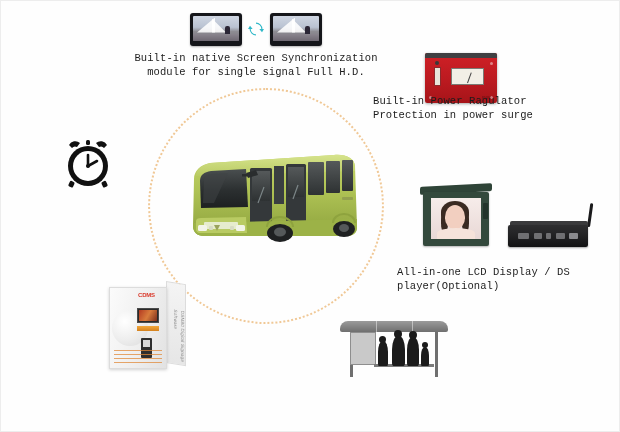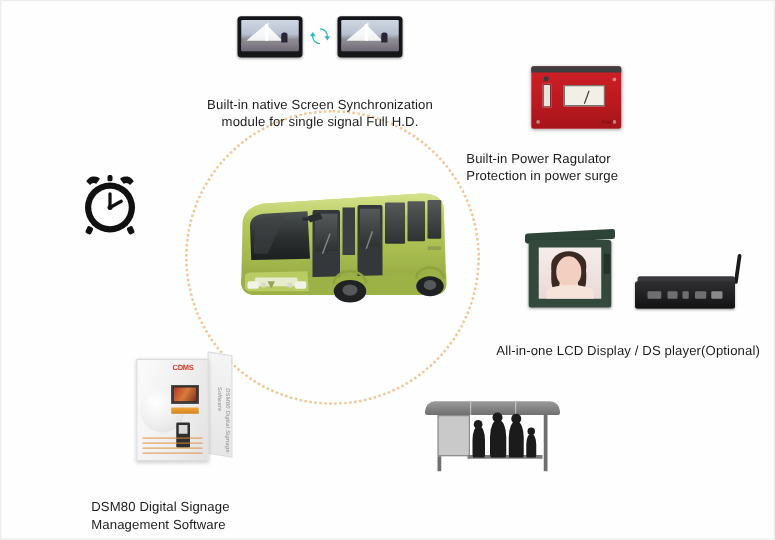--- a/index.html
+++ b/index.html
@@ -28,27 +28,26 @@
     width: 236px;
     height: 236px;
     border-radius: 50%;
     border: 2px dotted #f0c896;
     box-sizing: border-box;
   }
 
   
   .caption {
     position: absolute;
-    font-family: Liberation Sans, sans-serif;
+    font-family: Liberation Mono, monospace;
     font-size: 10.5px;
     line-height: 14px;
     color: #1c1c1c;
     letter-spacing: 0.1px;
     white-space: pre-line;
-    margin-top: 26px;
   }
   .caption.center { text-align: center; }
   .caption.left { text-align: left; }
 
   
   .node { position: absolute; }
 
   
   #node-screen-sync { left: 140px; top: 8px; width: 230px; }
   .screens-row {
@@ -445,21 +444,21 @@
   
   #node-bus {
     left: 183px; top: 140px;
     width: 178px; height: 118px;
   }
 
   
   #cap-screen-sync   { left: 130px; top: 50px;  width: 250px; }
   #cap-power-reg     { left: 372px; top: 93px; width: 180px; }
   #cap-delayed-power { left: 4px;   top: 199px; width: 170px; }
-  #cap-lcd-ds        { left: 396px; top: 247px; width: 222px; }
+  #cap-lcd-ds        { left: 396px; top: 264px; width: 222px; }
   #cap-dsm80         { left: 72px;  top: 372px; width: 160px; }
   #cap-bus-stop      { left: 285px; top: 380px; width: 215px; }
 </style>
 </head>
 <body>
 
 <div id="canvas">
 
   <div class="orbit"></div>
 
@@ -648,22 +647,20 @@
           <div class="lines">
               <i></i>
               <i></i>
               <i></i>
               <i></i>
             </div>
         </div>
       </div>
     </div>
   </div>
-  <div class="caption left" id="cap-dsm80">DSM80 Digital Signage
-Management Software</div>
 
   <div class="node" id="node-bus-stop">
     <div class="shelter-wrap">
       <div class="shelter">
         <div class="roof"></div>
         <div class="roof-rib" style="left:36px"></div>
         <div class="roof-rib" style="left:72px"></div>
         <div class="panel"></div>
         <div class="post p-left"></div>
         <div class="post p-right"></div>

